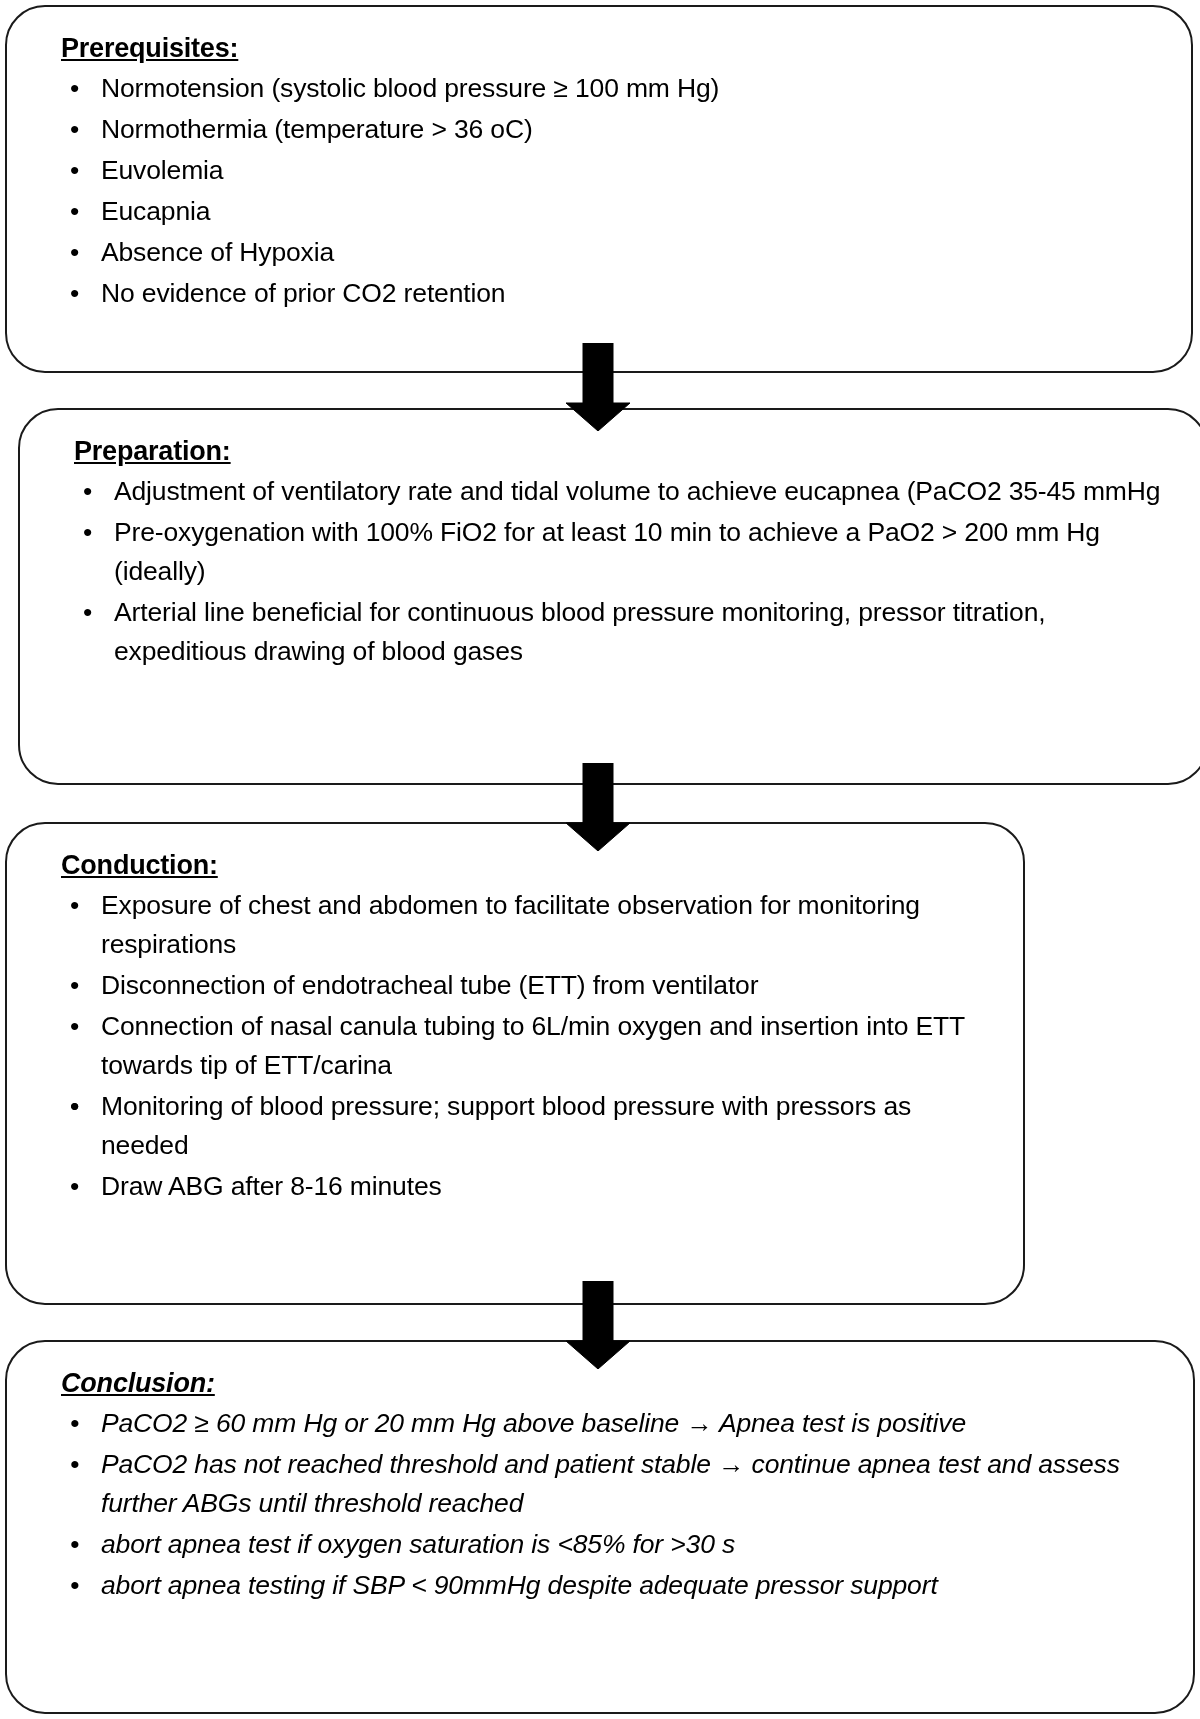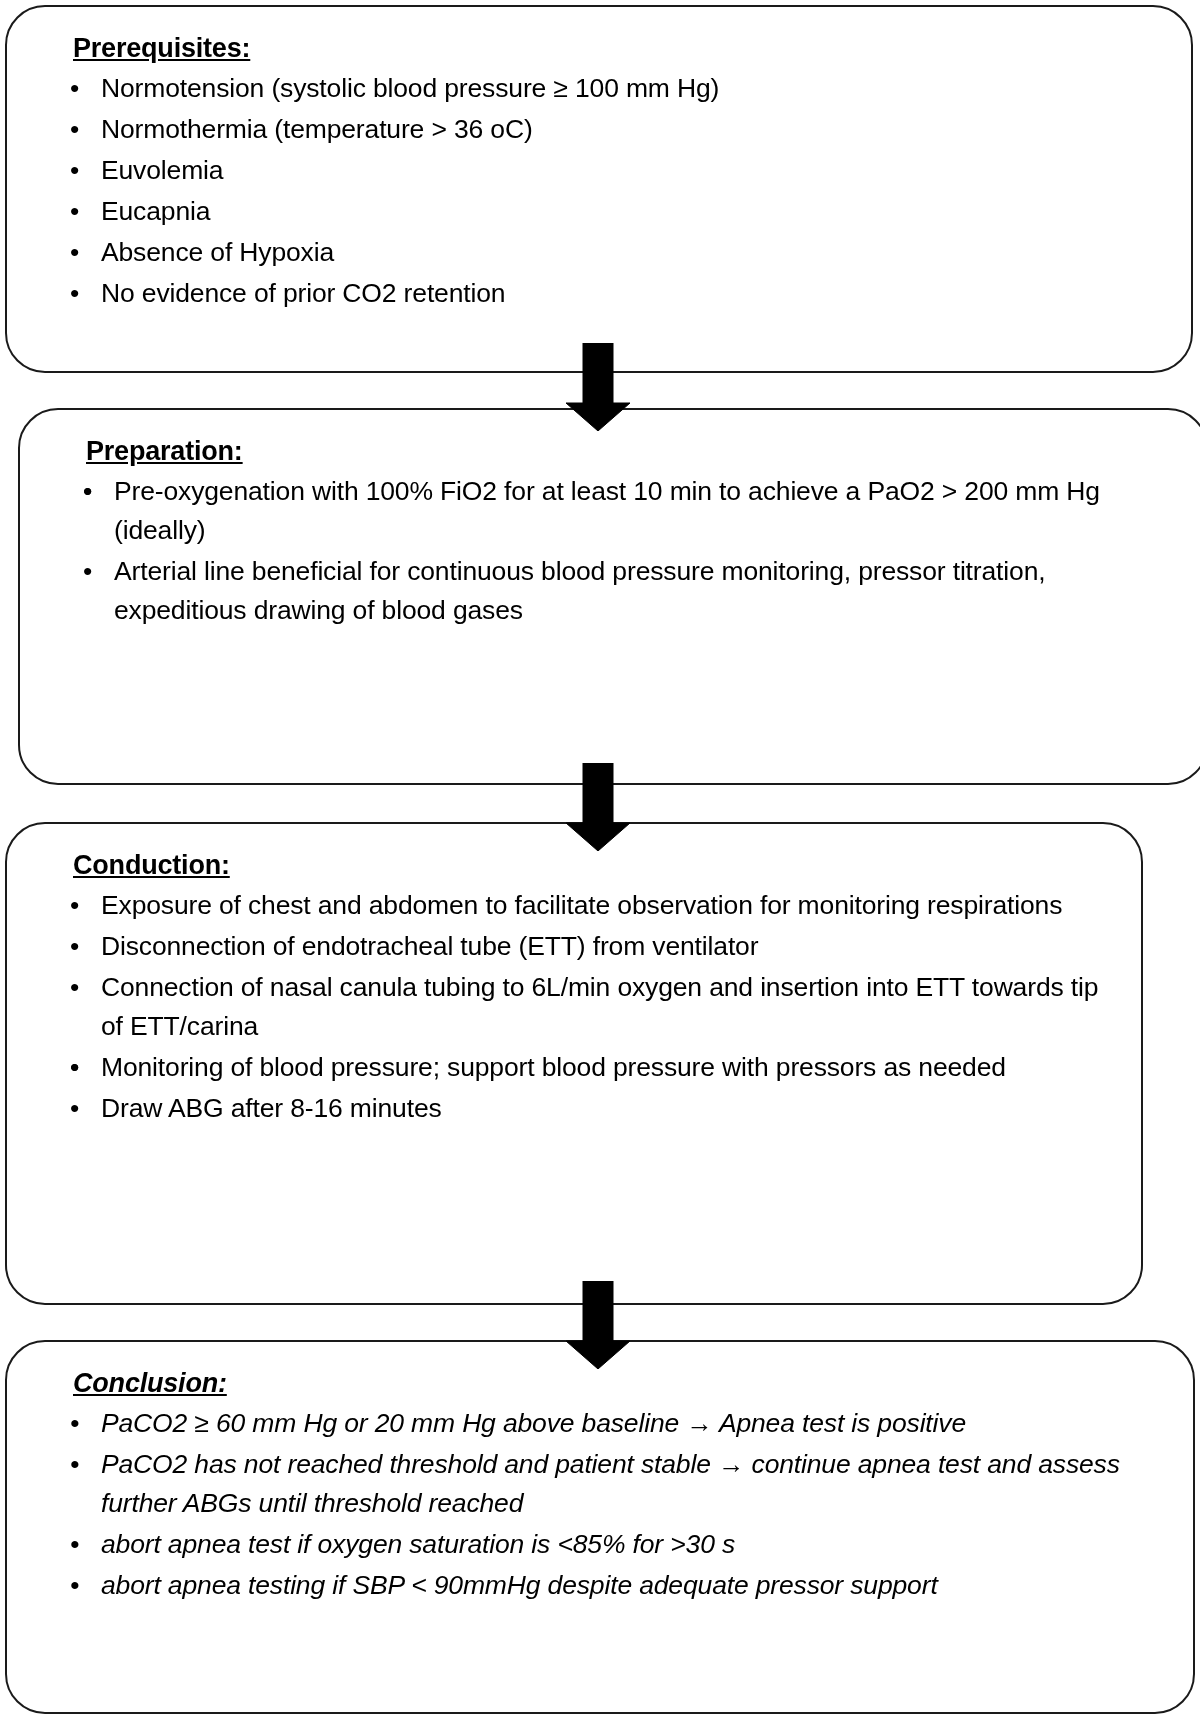--- a/index.html
+++ b/index.html
@@ -26,21 +26,21 @@
     background: #ffffff;
   }
   .box-inner {
     padding: 26px 30px 10px 54px;
   }
   .box-title {
     font-size: 27px;
     font-weight: bold;
     text-decoration: underline;
     line-height: 1.18;
-    margin: 0 0 4px 12px;
+    margin: 0 0 4px 0;
     letter-spacing: -0.2px;
   }
   ul.bullets {
     list-style: none;
     margin: 0;
     padding: 0;
   }
   ul.bullets li {
     position: relative;
     padding-left: 40px;
@@ -84,34 +84,34 @@
   <div class="arrow" style="left:560px; top:343px;">
     <svg width="76" height="88" viewBox="0 0 76 88">
       <polygon points="23,0 53,0 53,60 70,60 38,88 6,60 23,60" fill="#000000" stroke="#000000" stroke-width="1"></polygon>
     </svg>
   </div>
 
   <div class="flow-box" id="box-preparation" style="left:18px; top:408px; width:1190px; height:377px;">
     <div class="box-inner">
       <div class="box-title">Preparation:</div>
       <ul class="bullets">
-        <li><span class="bullet-dot">•</span></li>
+        <li><span class="bullet-dot">•</span><span>Adjustment of ventilatory rate and tidal volume to achieve eucapnea (PaCO2 35-45 mmHg</span></li>
         <li><span class="bullet-dot">•</span><span>Pre-oxygenation with 100% FiO2 for at least 10 min to achieve a PaO2 &gt; 200 mm Hg (ideally)</span></li>
         <li><span class="bullet-dot">•</span><span>Arterial line beneficial for continuous blood pressure monitoring, pressor titration, expeditious drawing of blood gases</span></li>
       </ul>
     </div>
   </div>
 
   <div class="arrow" style="left:560px; top:763px;">
     <svg width="76" height="88" viewBox="0 0 76 88">
       <polygon points="23,0 53,0 53,60 70,60 38,88 6,60 23,60" fill="#000000" stroke="#000000" stroke-width="1"></polygon>
     </svg>
   </div>
 
-  <div class="flow-box" id="box-conduction" style="left:5px; top:822px; width:1138px; height:483px;">
+  <div class="flow-box" id="box-conduction" style="left:5px; top:822px; width:1020px; height:483px;">
     <div class="box-inner">
       <div class="box-title">Conduction:</div>
       <ul class="bullets">
         <li><span class="bullet-dot">•</span><span>Exposure of chest and abdomen to facilitate observation for monitoring respirations</span></li>
         <li><span class="bullet-dot">•</span><span>Disconnection of endotracheal tube (ETT) from ventilator</span></li>
         <li><span class="bullet-dot">•</span><span>Connection of nasal canula tubing to 6L/min oxygen and insertion into ETT towards tip of ETT/carina</span></li>
         <li><span class="bullet-dot">•</span></li>
         <li><span class="bullet-dot">•</span><span>Monitoring of blood pressure; support blood pressure with pressors as needed</span></li>
         <li><span class="bullet-dot">•</span><span>Draw ABG after 8-16 minutes</span></li>
       </ul>

